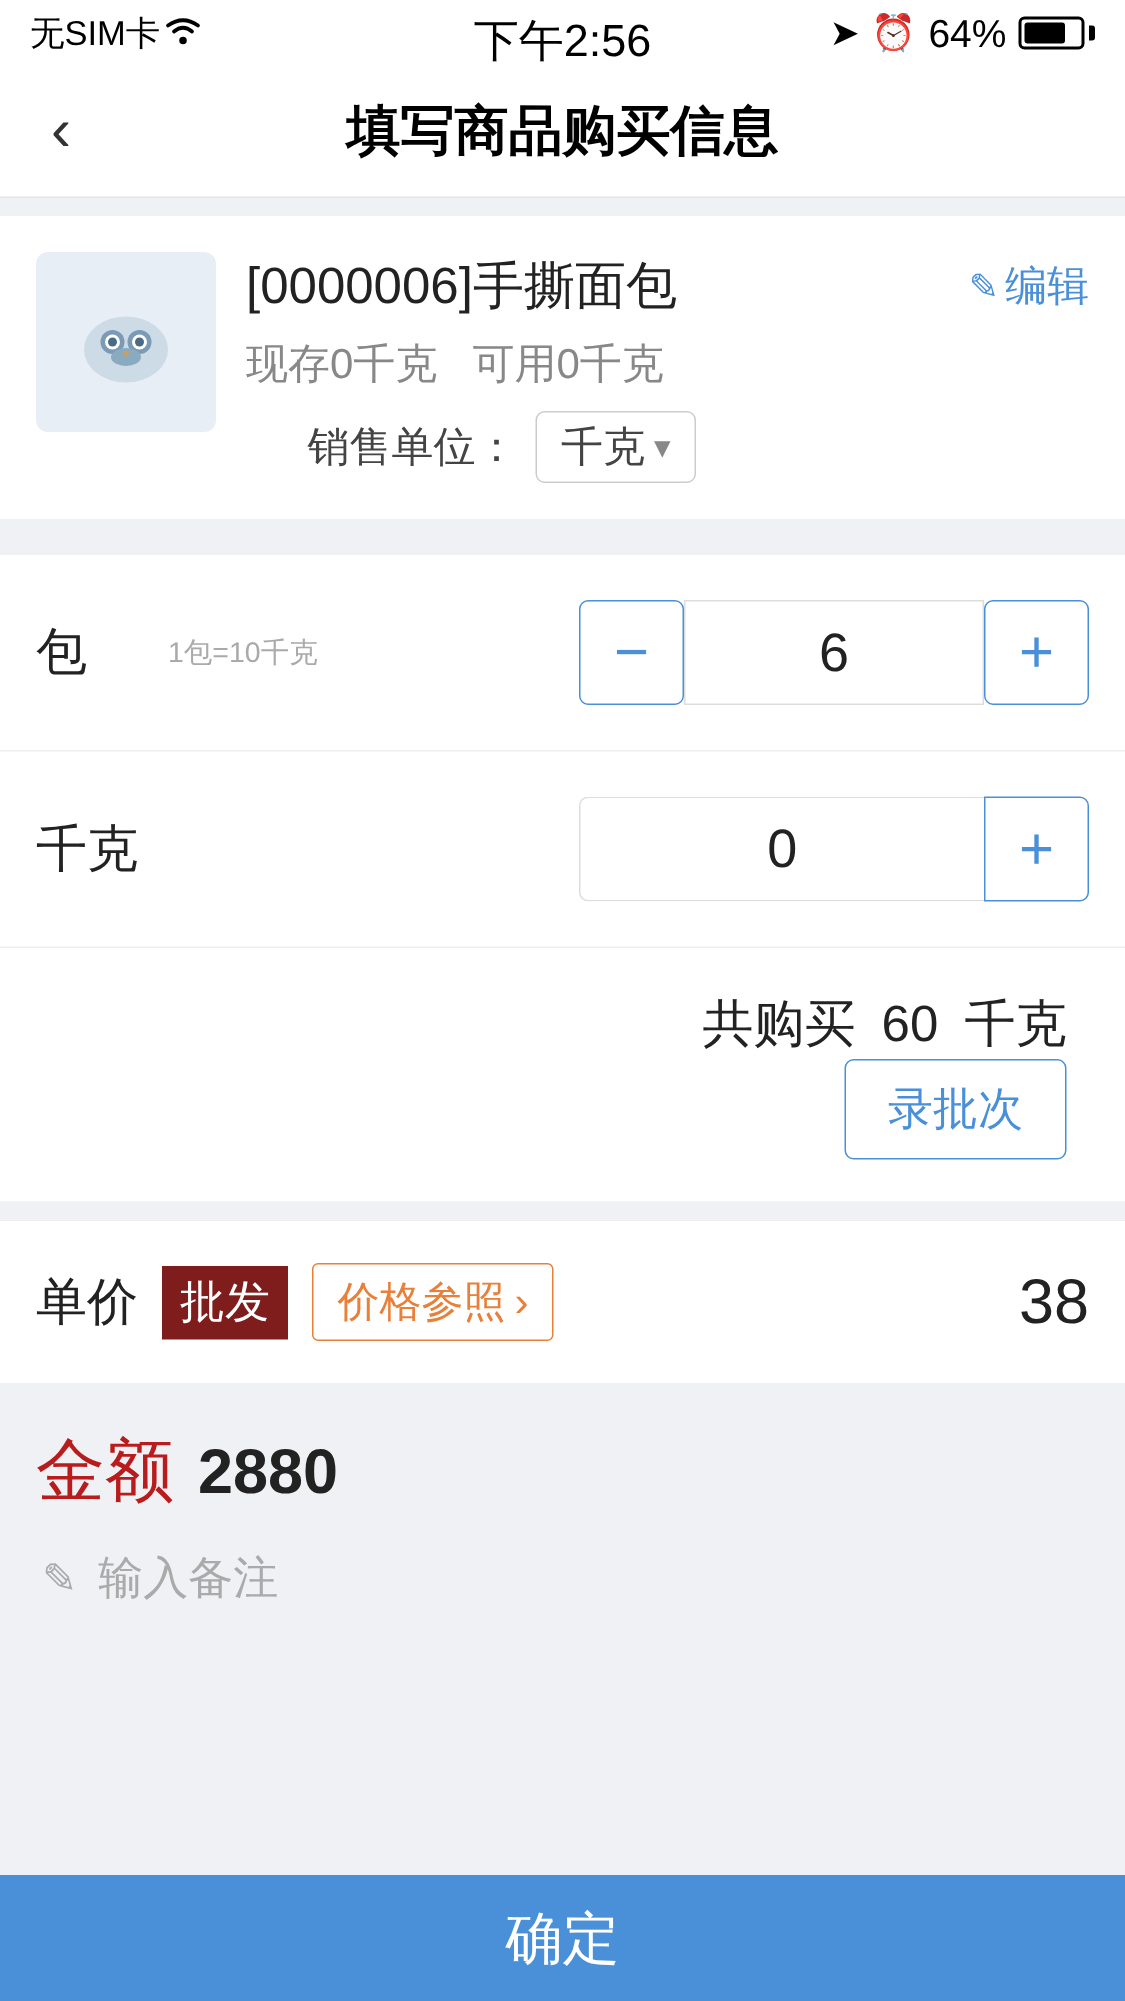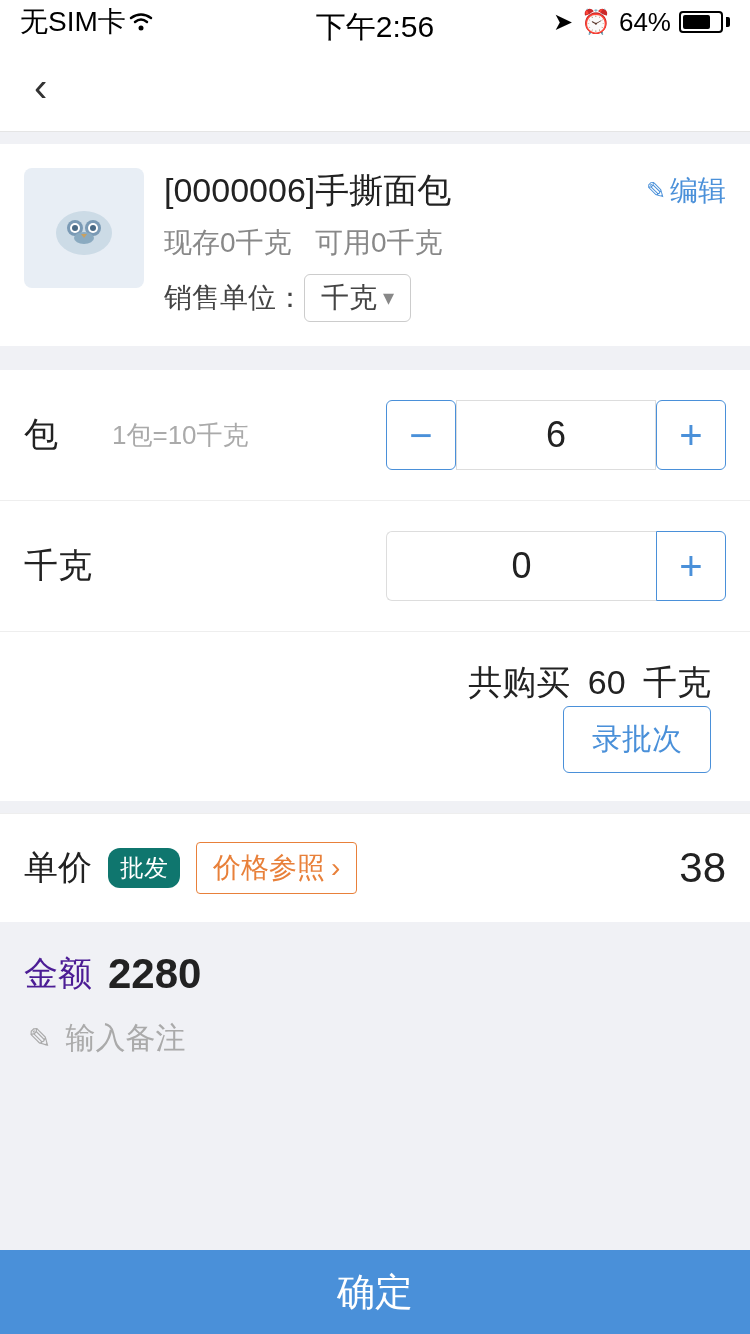--- a/index.html
+++ b/index.html
@@ -22,21 +22,21 @@
       align-items: center;
       justify-content: space-between;
       padding: 0 20px;
       font-size: 28px;
       color: #000;
     }
     .status-left {
       display: flex;
       align-items: center;
       gap: 0;
-      font-size: 28px;
+      font-size: 23px;
     }
     .status-center {
       font-size: 30px;
       font-weight: 500;
       position: absolute;
       left: 50%;
       transform: translateX(-50%);
       top: 7px;
     }
     .status-right {
@@ -114,23 +114,25 @@
       cursor: pointer;
     }
     .product-stock {
       font-size: 28px;
       color: #888;
       margin-top: 10px;
     }
     .product-unit-row {
       display: flex;
       align-items: center;
+      gap: 12px;
       margin-top: 12px;
       font-size: 28px;
       color: #444;
+      margin-left: 41px;
     }
     .unit-select {
       border: 1px solid #ccc;
       border-radius: 6px;
       padding: 4px 16px;
       font-size: 28px;
       color: #444;
       background: #fff;
       display: flex;
       align-items: center;
@@ -153,21 +155,21 @@
       align-items: center;
       padding: 30px 24px;
       border-bottom: 1px solid #eee;
     }
     .qty-label {
       font-size: 34px;
       color: #222;
       min-width: 80px;
     }
     .qty-sublabel {
-      font-size: 26px;
+      font-size: 19px;
       color: #aaa;
       margin-left: 8px;
       flex: 1;
     }
     .qty-control {
       display: flex;
       align-items: center;
       gap: 0;
     }
     .qty-btn {
@@ -240,25 +242,25 @@
       display: flex;
       align-items: center;
       gap: 16px;
       border-top: 1px solid #eee;
     }
     .price-label {
       font-size: 34px;
       color: #222;
     }
     .batch-tag {
-      background: #0f766e;
+      background: #7f1d1d;
       color: #fff;
-      font-size: 24px;
+      font-size: 30px;
       padding: 4px 12px;
-      border-radius: 12px;
+      border-radius: 0;
     }
     .price-ref-btn {
       border: 1px solid #e8803a;
       color: #e8803a;
       font-size: 28px;
       padding: 6px 16px;
       border-radius: 4px;
       display: flex;
       align-items: center;
       gap: 6px;
@@ -276,22 +278,22 @@
       background: #f0f1f5;
       padding: 28px 24px 0 24px;
     }
     .amount-row {
       display: flex;
       align-items: center;
       gap: 16px;
       padding-bottom: 20px;
     }
     .amount-label {
-      font-size: 34px;
-      color: #4c1d95;
+      font-size: 46px;
+      color: #b91c1c;
     }
     .amount-value {
       font-size: 42px;
       color: #222;
       font-weight: 600;
     }
     .remark-row {
       display: flex;
       align-items: center;
       gap: 14px;
@@ -373,20 +375,21 @@
       <span class="battery-body">
         <span class="battery-fill"></span>
       </span>
       <span class="battery-tip"></span>
     </span>
   </div>
 </div>
 
 <div class="nav-bar">
   <div class="nav-back">‹</div>
+  <div class="nav-title">填写商品购买信息</div>
 </div>
 
 <div class="product-card">
   <div class="product-image">
     <svg width="70" height="60" viewBox="0 0 70 60">
 
       <ellipse cx="35" cy="35" rx="28" ry="22" fill="#b0c8d8" opacity="0.5"></ellipse>
       <circle cx="26" cy="30" r="8" fill="#7a9ab5"></circle>
       <circle cx="44" cy="30" r="8" fill="#7a9ab5"></circle>
       <circle cx="26" cy="30" r="5" fill="#fff"></circle>
@@ -461,21 +464,21 @@
   <div class="price-ref-btn">
     <span>价格参照</span>
     <span>›</span>
   </div>
   <span class="price-value">38</span>
 </div>
 
 <div class="amount-section">
   <div class="amount-row">
     <span class="amount-label">金额</span>
-    <span class="amount-value">2280</span>
+    <span class="amount-value">2880</span>
   </div>
   <div class="remark-row">
     <span style="font-size:28px; color:#aaa;">✎</span>
     <span class="remark-text">输入备注</span>
   </div>
 </div>
 
 <div style="background:#f0f1f5; height:350px;"></div>
 
 <button class="confirm-btn">确定</button>

